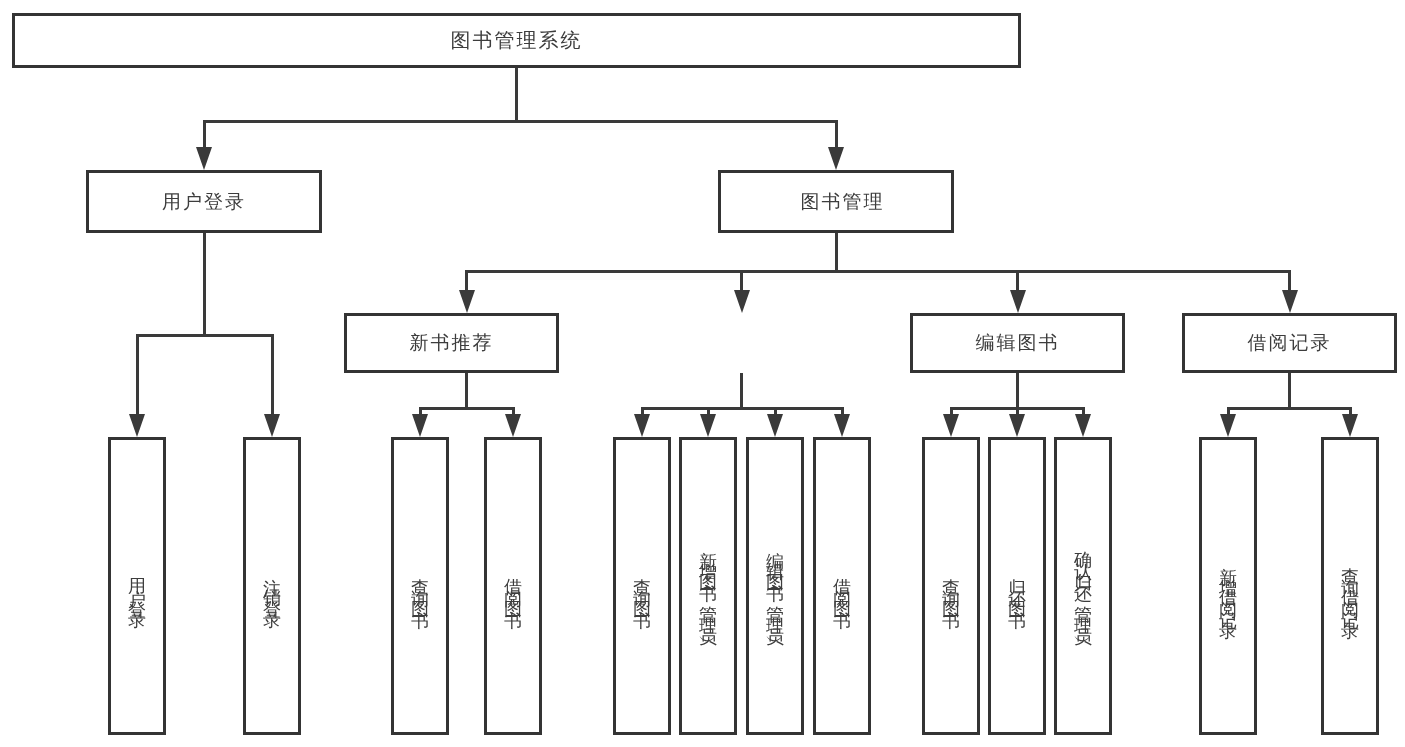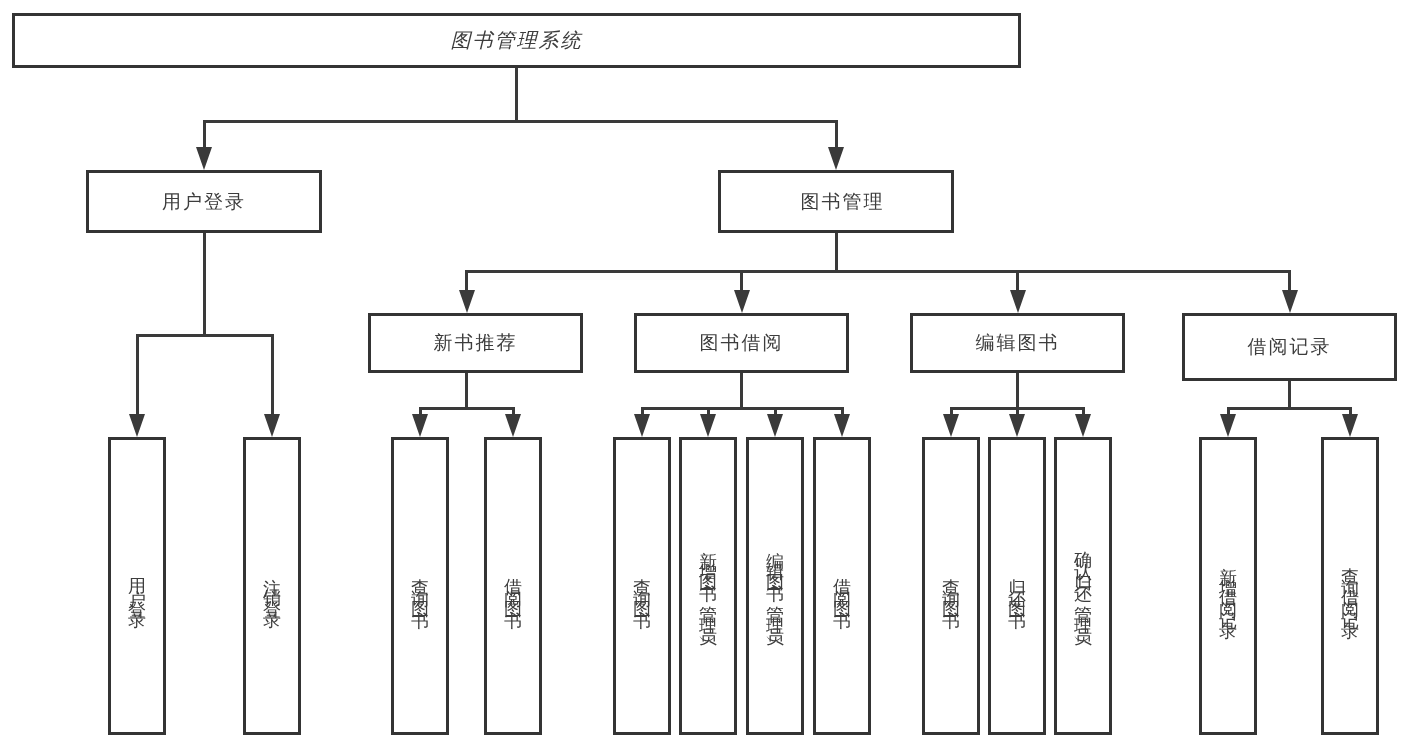--- a/index.html
+++ b/index.html
@@ -117,39 +117,36 @@
     <div class="line" style="left: 1015.5px; top: 407px; width: 3px; height: 12px;"></div>
     <div class="arrow" style="left: 1009px; top: 414px;"></div>
     <div class="line" style="left: 1081.5px; top: 407px; width: 3px; height: 12px;"></div>
     <div class="arrow" style="left: 1075px; top: 414px;"></div>
     <div class="line" style="left: 1288px; top: 373px; width: 3px; height: 37px;"></div>
     <div class="line" style="left: 1226.5px; top: 407px; width: 125px; height: 3px;"></div>
     <div class="line" style="left: 1226.5px; top: 407px; width: 3px; height: 12px;"></div>
     <div class="arrow" style="left: 1220px; top: 414px;"></div>
     <div class="line" style="left: 1348.5px; top: 407px; width: 3px; height: 12px;"></div>
     <div class="arrow" style="left: 1342px; top: 414px;"></div>
-    <div class="node h root" style="left: 12px; top: 13px; width: 1009px; height: 55px; font-style: italic;">
+    <div class="node h root" style="left: 12px; top: 13px; width: 1009px; height: 55px;">
       <span>图书管理系统</span>
     </div>
     <div class="node h" style="left: 86px; top: 170px; width: 236px; height: 63px;">
       <span>用户登录</span>
     </div>
     <div class="node h" style="left: 718px; top: 170px; width: 236px; height: 63px; padding-left: 13px;">
       <span>图书管理</span>
     </div>
-    <div class="node h" style="left: 368px; top: 313px; width: 215px; height: 60px; text-align: right;">
+    <div class="node h" style="left: 344px; top: 313px; width: 215px; height: 60px; text-align: right;">
       <span>新书推荐</span>
-    </div>
-    <div class="node h" style="left: 634px; top: 313px; width: 215px; height: 60px;">
-      <span>图书借阅</span>
     </div>
     <div class="node h" style="left: 910px; top: 313px; width: 215px; height: 60px;">
       <span>编辑图书</span>
     </div>
-    <div class="node h" style="left: 1182px; top: 313px; width: 215px; height: 68px;">
+    <div class="node h" style="left: 1182px; top: 313px; width: 215px; height: 60px;">
       <span>借阅记录</span>
     </div>
     <div class="node v" style="left: 108px; top: 437px; width: 58px; height: 298px;">
       <span>用户登录</span>
     </div>
     <div class="node v" style="left: 243px; top: 437px; width: 58px; height: 298px;">
       <span>注销登录</span>
     </div>
     <div class="node v" style="left: 391px; top: 437px; width: 58px; height: 298px;">
       <span>查询图书</span>

